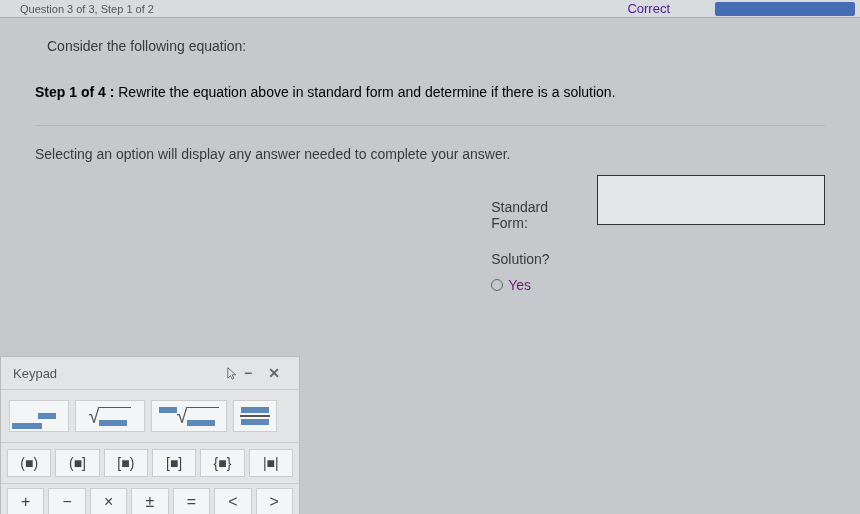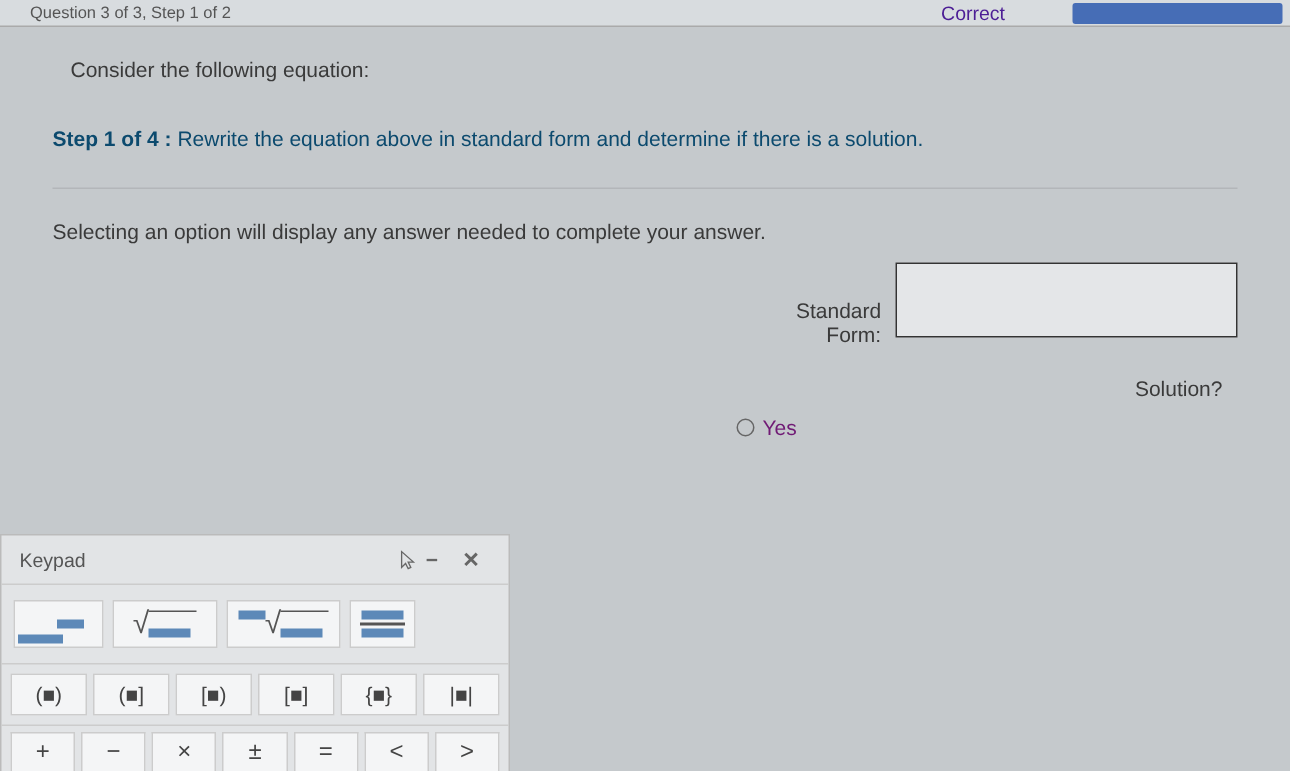--- a/index.html
+++ b/index.html
@@ -55,21 +55,21 @@
     .equation {
       text-align: center;
       font-family: "Times New Roman", serif;
       font-size: 17px;
       margin-bottom: 20px;
       margin-left: 200px;
       color: #222;
     }
     .step-line {
       font-size: 14px;
-      color: #0c4a6e;
+      color: #000000;
       margin-bottom: 25px;
     }
     .step-line strong { font-weight: bold; }
     .divider { border-top: 1px solid #b3b6b9; margin: 10px 0 20px; }
     .answer-title {
       font-weight: bold;
       font-size: 14px;
       color: #3a3a3a;
       margin-bottom: 35px;
     }
@@ -78,21 +78,20 @@
       color: #3a3a3a;
       margin-bottom: 35px;
     }
     .form-area {
       display: flex;
       gap: 60px;
     }
     .right-col {
       margin-left: 40px;
       padding-top: 2px;
-      text-align: right;
     }
     .form-row {
       display: flex;
       align-items: center;
       margin-bottom: 20px;
     }
     .form-label {
       font-size: 14px;
       color: #3a3a3a;
       margin-right: 10px;
@@ -116,21 +115,21 @@
     .radio-circle {
       width: 12px; height: 12px;
       border: 1.5px solid #666;
       border-radius: 50%;
       display: inline-block;
     }
     .keypad {
       position: absolute;
       left: 0;
       bottom: 0;
-      width: 340px;
+      width: 300px;
       background: #e2e4e6;
       border: 1px solid #bbb;
       border-bottom: none;
     }
     .keypad-header {
       display: flex;
       align-items: center;
       padding: 8px 12px;
       border-bottom: 1px solid #ccc;
       font-size: 13px;

